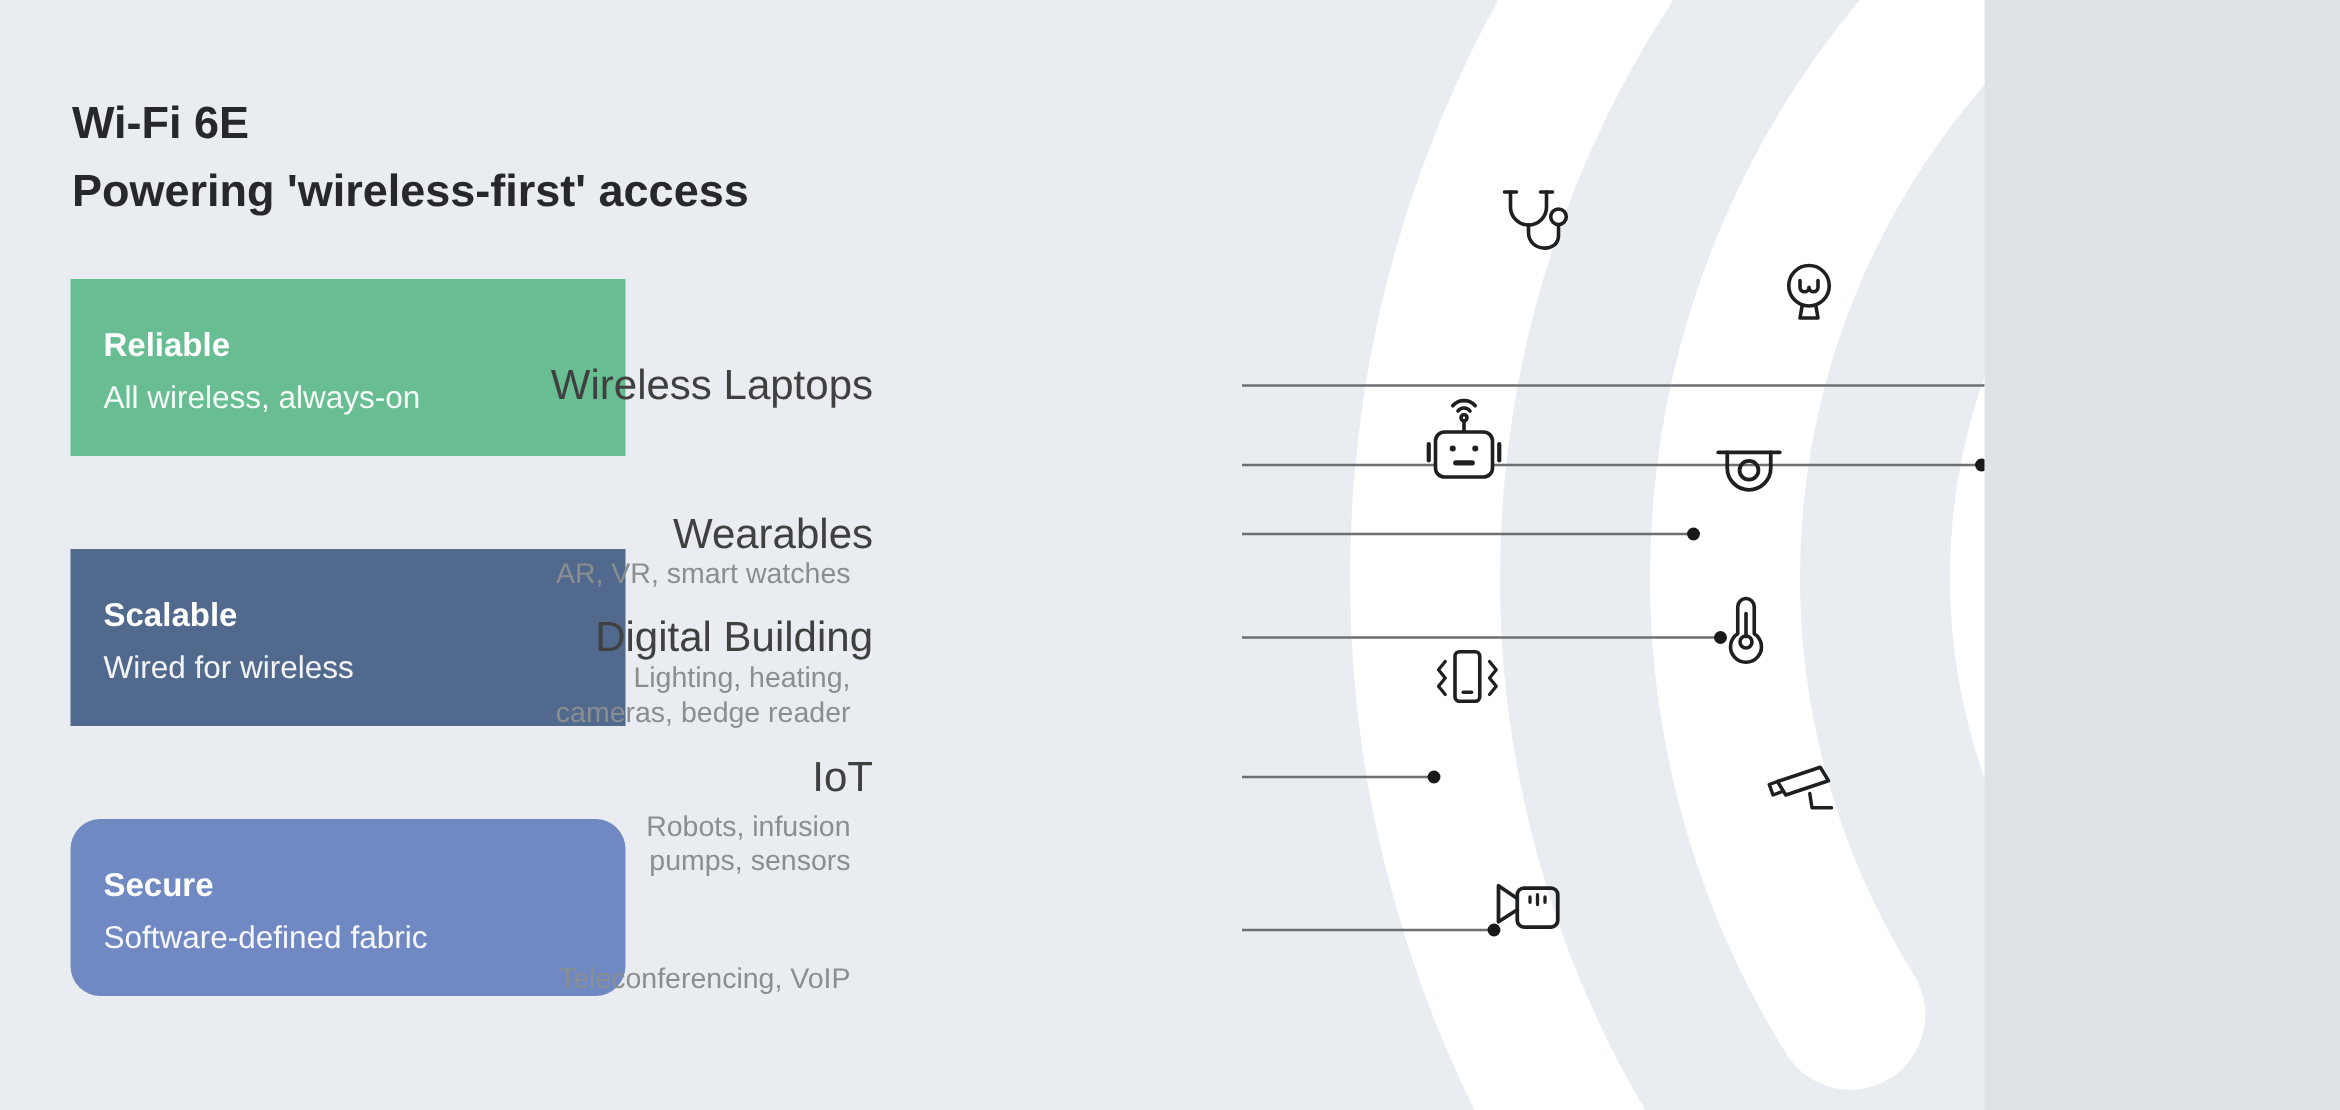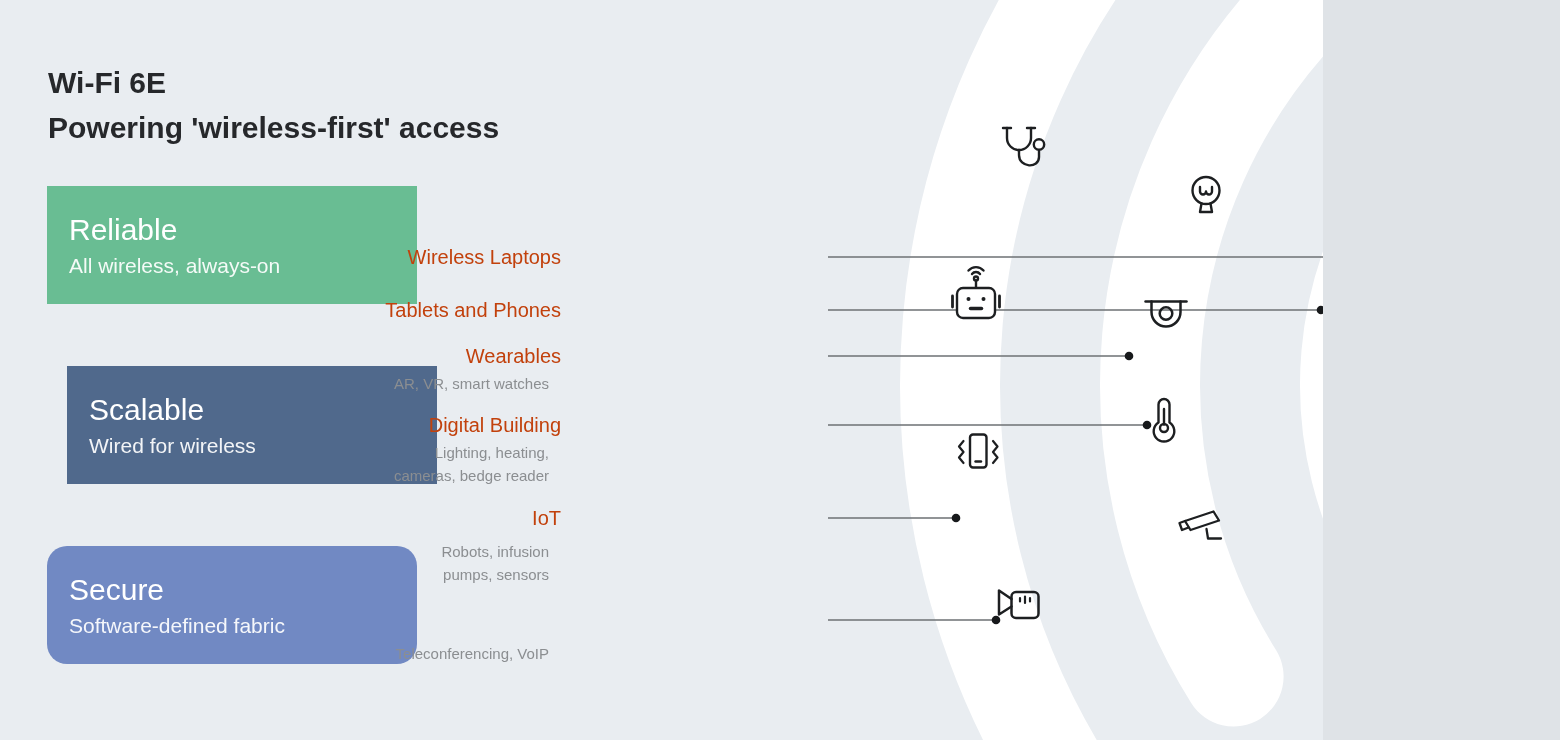--- a/index.html
+++ b/index.html
@@ -8,28 +8,28 @@
     background:#e9edf1;
     font-family:"Liberation Sans","DejaVu Sans",sans-serif;
   }
   .layer{position:absolute;left:0;top:0;width:1560px;height:740px;}
   
   .page-title{position:absolute;left:48px;top:60px;font-size:30px;line-height:45px;
     font-weight:700;color:#26282b;white-space:nowrap;}
   
   .card{position:absolute;left:47px;width:370px;height:118px;box-sizing:border-box;
     display:flex;flex-direction:column;justify-content:center;padding-left:22px;color:#ffffff;}
-  .card .card-title{font-size:30px;font-weight:400;line-height:34px;margin-bottom:7px;}
+  .card .card-title{font-size:22px;font-weight:700;line-height:34px;margin-bottom:7px;}
   .card .card-sub{font-size:21px;line-height:24px;color:rgba(255,255,255,0.93);}
   .card-1{top:186px}.card-2{top:366px}.card-3{top:546px}
   
-  .cat-label{position:absolute;right:762px;transform:translateY(-50%);
-    font-size:20px;color:#c2410c;white-space:nowrap;}
-  .cat-sub{position:absolute;right:774px;transform:translateY(-50%);
-    font-size:15px;line-height:23px;color:#8b8e91;text-align:right;white-space:pre-line;}
+  .cat-label{position:absolute;right:741px;transform:translateY(-50%);
+    font-size:28px;color:#404040;white-space:nowrap;}
+  .cat-sub{position:absolute;right:756px;transform:translateY(-50%);
+    font-size:19px;line-height:23px;color:#8b8e91;text-align:right;white-space:pre-line;}
   
   .icon{position:absolute;}
   .icon svg{display:block;}
 </style>
 </head>
 <body>
 
 <div class="stage">
 
   <svg class="layer" width="1560" height="740" viewBox="0 0 1560 740">
@@ -43,21 +43,21 @@
 
   <div class="page-title">
     <div>Wi-Fi 6E</div>
     <div>Powering 'wireless-first' access</div>
   </div>
 
   <div class="card card-1" style="background: rgb(105, 189, 147);">
     <div class="card-title">Reliable</div>
     <div class="card-sub">All wireless, always-on</div>
   </div>
-  <div class="card card-2" style="background: rgb(80, 105, 140); margin-left: 20px;">
+  <div class="card card-2" style="background: rgb(80, 105, 140);">
     <div class="card-title">Scalable</div>
     <div class="card-sub">Wired for wireless</div>
   </div>
   <div class="card card-3" style="background: rgb(113, 137, 195); border-radius: 20px;">
     <div class="card-title">Secure</div>
     <div class="card-sub">Software-defined fabric</div>
   </div>
 
   <svg class="layer" width="1560" height="740" viewBox="0 0 1560 740">
     <g stroke="#6c7073" stroke-width="1.7">
@@ -72,21 +72,20 @@
       <circle cx="1497" cy="257" r="4.3"></circle>
       <circle cx="1321" cy="310" r="4.3"></circle>
       <circle cx="1129" cy="356" r="4.3"></circle>
       <circle cx="1147" cy="425" r="4.3"></circle>
       <circle cx="956" cy="518" r="4.3"></circle>
       <circle cx="996" cy="620" r="4.3"></circle>
     </g>
   </svg>
 
   <div class="cat-label" style="top:257px">Wireless Laptops</div>
-  <div class="cat-label" style="top:310px">Tablets and Phones</div>
   <div class="cat-label" style="top:356px">Wearables</div>
   <div class="cat-sub" style="top:383px">AR,  VR,  smart watches</div>
   <div class="cat-label" style="top:425px">Digital Building</div>
   <div class="cat-sub" style="top:464px">Lighting,  heating,
 cameras,  bedge reader</div>
   <div class="cat-label" style="top:518px">IoT</div>
   <div class="cat-sub" style="top:563px">Robots,  infusion
 pumps,  sensors</div>
   <div class="cat-sub" style="top:653px">Teleconferencing,  VoIP</div>
 

